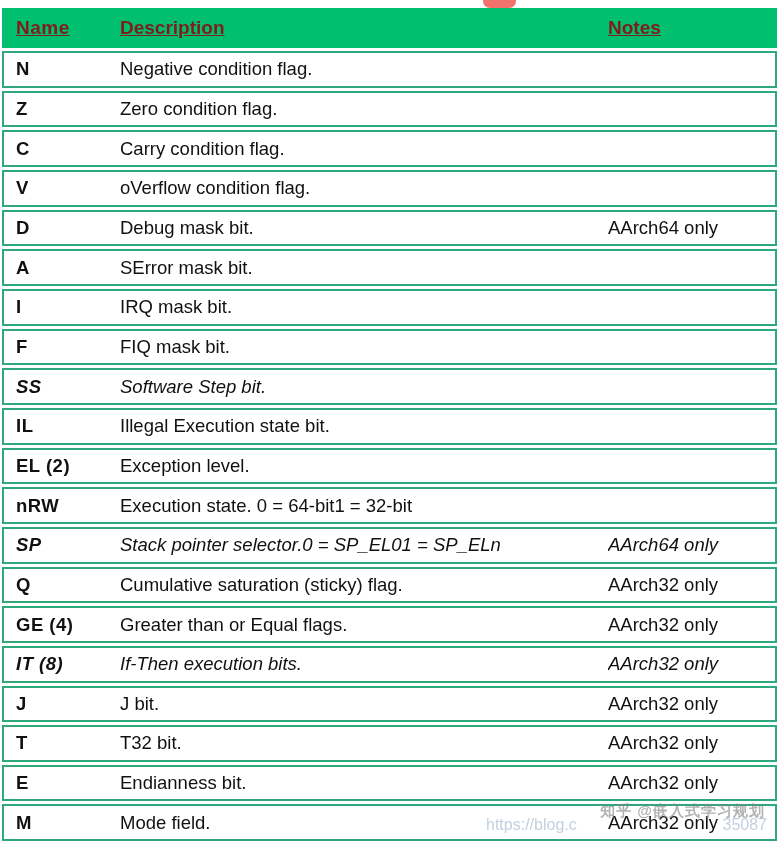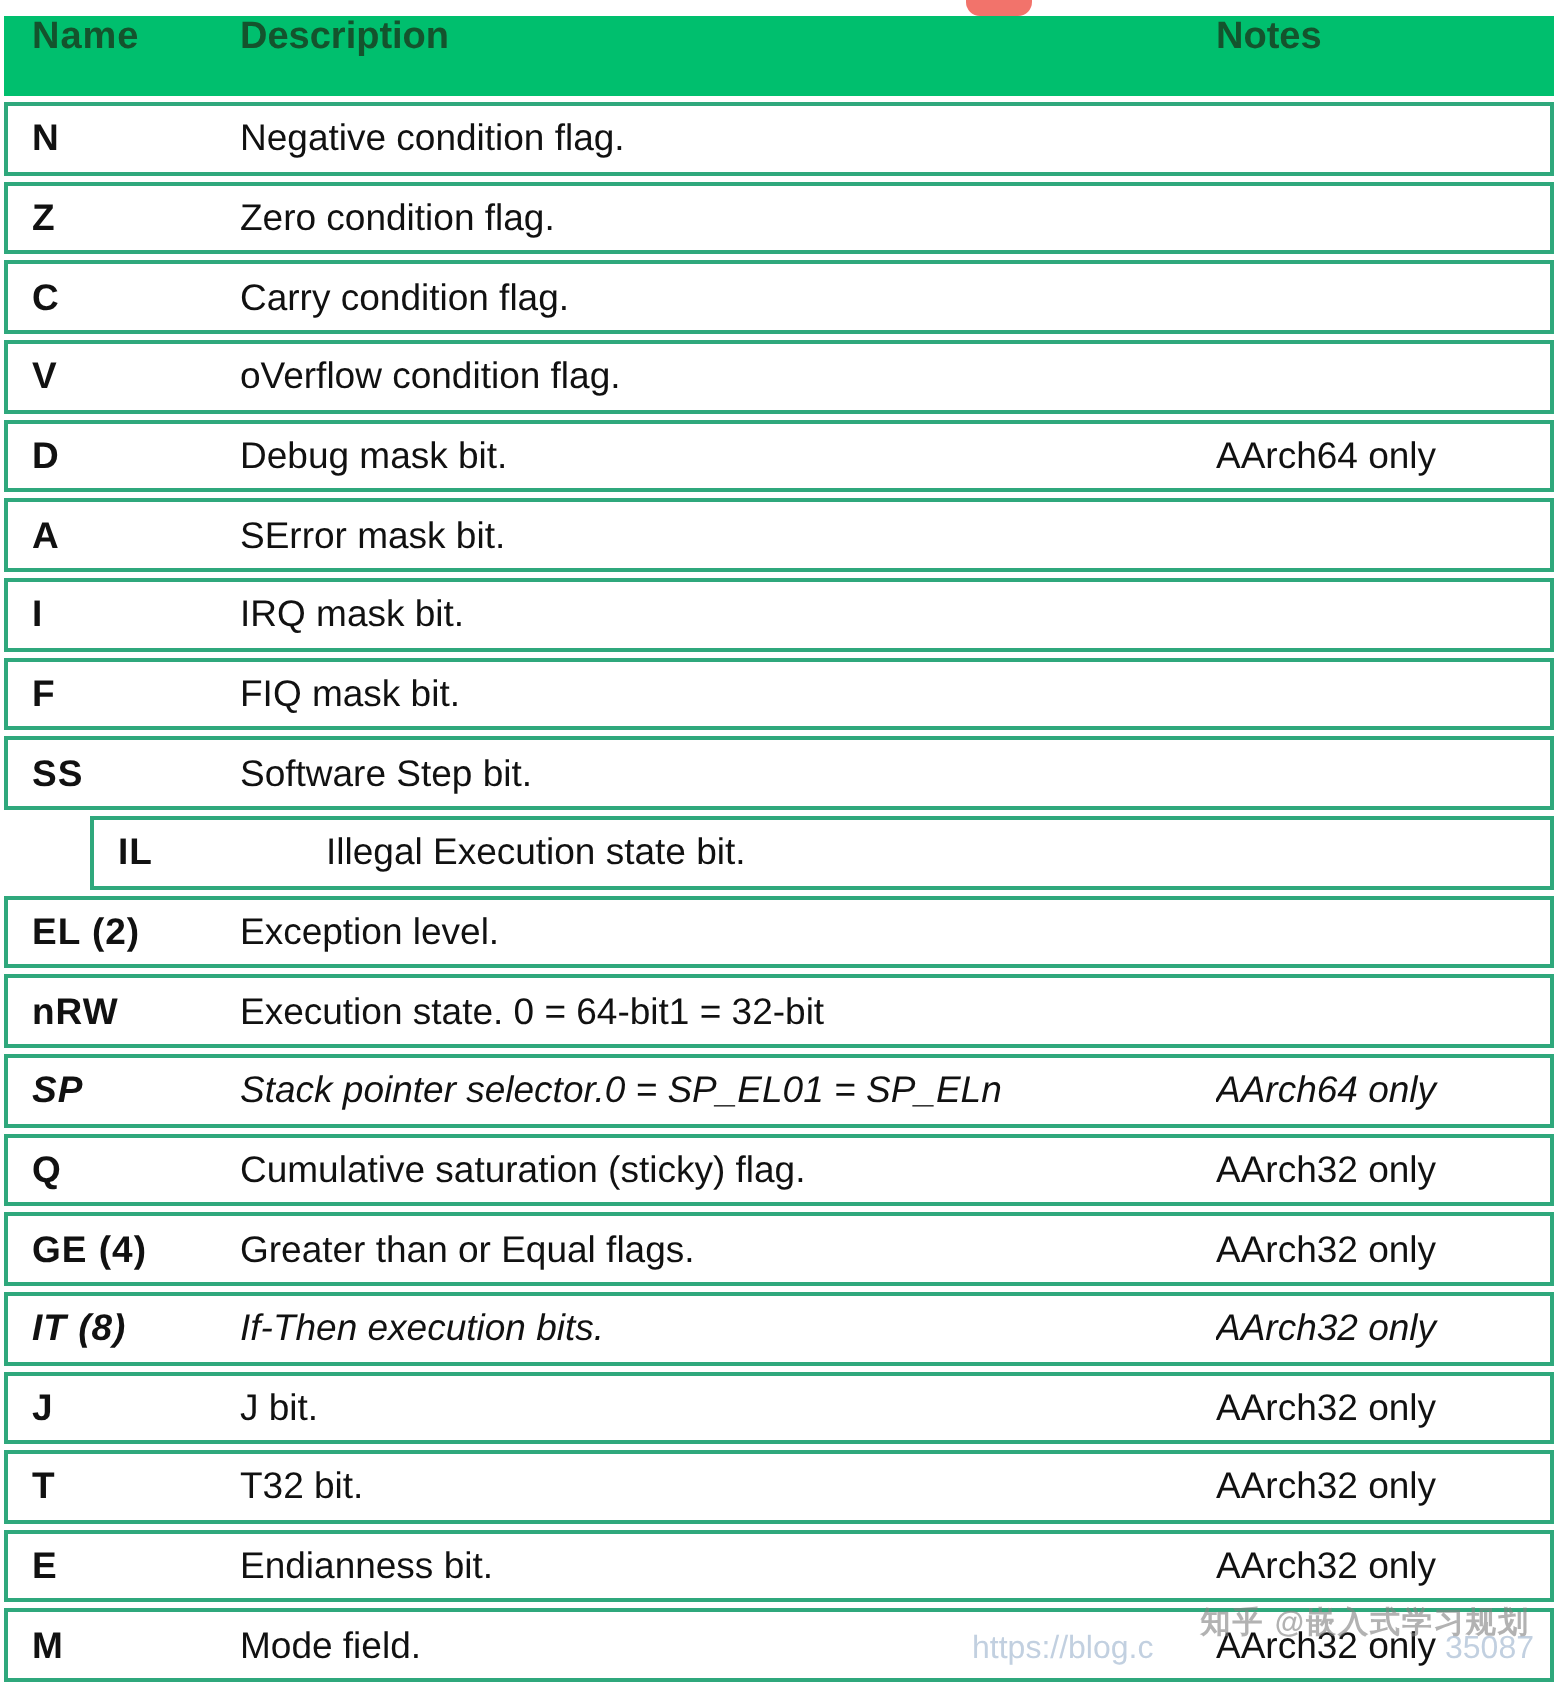--- a/index.html
+++ b/index.html
@@ -30,26 +30,28 @@
     width: 775px;
     height: 833px;
     display: flex;
     flex-direction: column;
     gap: 3px;
     box-sizing: border-box;
   }
   .header-row {
     flex: none;
     height: 40px;
-    color: #14532d;
+    color: #7f1d1d;
     font-weight: bold;
     font-size: 19px;
     display: flex;
+    align-items: center;
     padding-left: 2px;
     box-sizing: border-box;
+    text-decoration: underline;
   }
   .row {
     flex: 1 1 0;
     border: 2px solid;
     background: #ffffff;
     display: flex;
     align-items: center;
     box-sizing: border-box;
     font-size: 18.5px;
     color: #111111;
@@ -132,26 +134,26 @@
       <div class="row" style="border-color: rgb(47, 168, 124);">
         <div class="cell c-name">I</div>
         <div class="cell c-desc">IRQ mask bit.</div>
         <div class="cell c-notes"></div>
       </div>
       <div class="row" style="border-color: rgb(47, 168, 124);">
         <div class="cell c-name">F</div>
         <div class="cell c-desc">FIQ mask bit.</div>
         <div class="cell c-notes"></div>
       </div>
-      <div class="row" style="border-color: rgb(47, 168, 124);">
+      <div class="row" style="border-color: rgb(47, 168, 124); font-style: italic;">
         <div class="cell c-name">SS</div>
         <div class="cell c-desc">Software Step bit.</div>
         <div class="cell c-notes"></div>
       </div>
-      <div class="row" style="border-color: rgb(47, 168, 124); margin-left: 43px;">
+      <div class="row" style="border-color: rgb(47, 168, 124);">
         <div class="cell c-name">IL</div>
         <div class="cell c-desc">Illegal Execution state bit.</div>
         <div class="cell c-notes"></div>
       </div>
       <div class="row" style="border-color: rgb(47, 168, 124); justify-content: flex-end;">
         <div class="cell c-name">EL (2)</div>
         <div class="cell c-desc">Exception level.</div>
         <div class="cell c-notes"></div>
       </div>
       <div class="row" style="border-color: rgb(47, 168, 124);">

